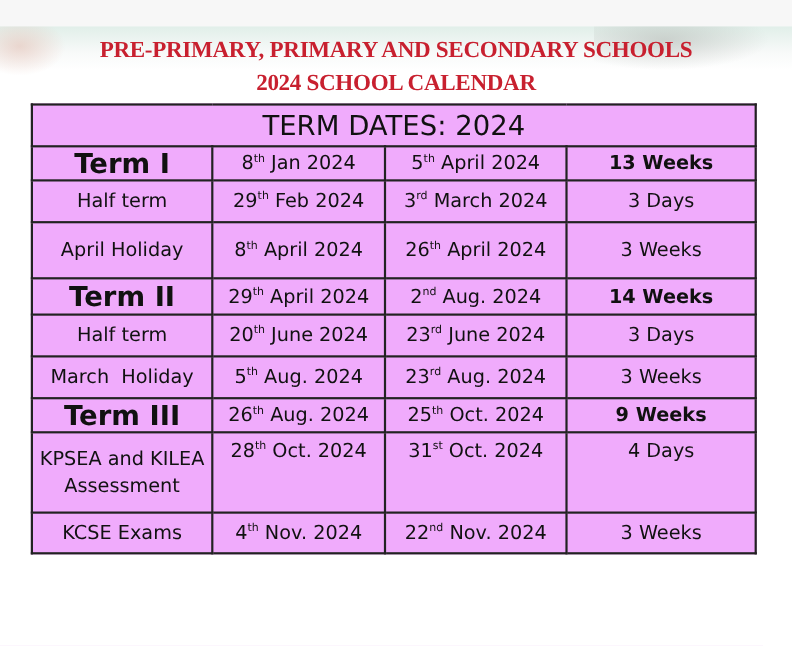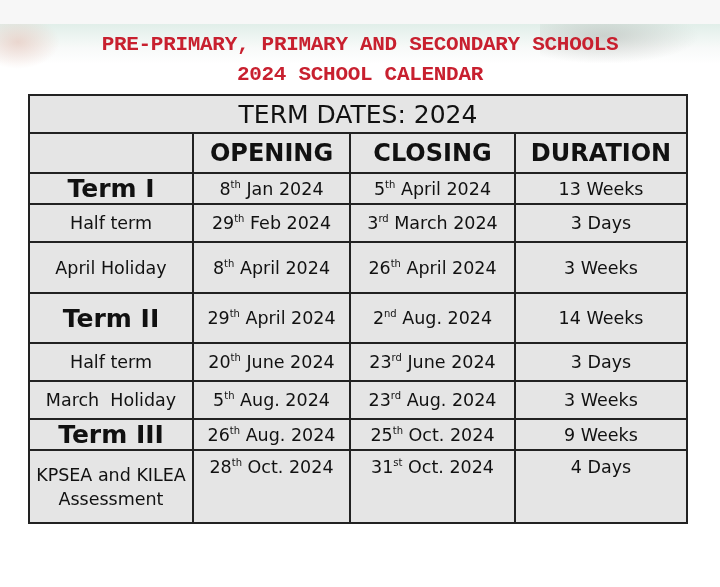--- a/index.html
+++ b/index.html
@@ -21,43 +21,43 @@
   .banner-bg::before {
     content: ""; position: absolute; left: 0; top: 0; width: 60px; height: 45px;
     background: radial-gradient(ellipse at 30% 40%, rgba(230,200,190,0.7), rgba(255,255,255,0) 70%);
   }
   .banner-bg::after {
     content: ""; position: absolute; right: 20px; top: 0; width: 160px; height: 40px;
     background: radial-gradient(ellipse at 40% 30%, rgba(170,175,170,0.5), rgba(255,255,255,0) 70%);
   }
   .title {
     position: absolute; left: 0; width: 720px; text-align: center;
-    color: #c8202f; font-family: Liberation Mono, monospace; font-weight: bold;
+    color: #c8202f; font-family: Liberation Serif, serif; font-weight: bold;
     letter-spacing: -0.3px;
   }
   .title1 { top: 33px; font-size: 21px; }
   .title2 { top: 63px; font-size: 21px; }
   .cal {
     position: absolute; left: 28px; top: 94px;
     border-collapse: collapse;
     border: 2px solid #111;
-    background: #e5e5e5;
+    background: #f0abfc;
   }
   .cal td {
     border: 2px solid #222;
     text-align: center; vertical-align: middle;
     padding: 0; color: #111;
     font-family: "DejaVu Sans", sans-serif;
   }
   .c1 { width: 164px; } .c2 { width: 157px; } .c3 { width: 165px; } .c4 { width: 172px; }
   .ttl { height: 36px; font-size: 25px; font-weight: normal; }
   .hdr td { height: 38px; font-size: 24px; font-weight: bold; }
   .r td { font-size: 17.5px; }
   .r.term td.lbl { font-size: 25px; font-weight: bold; }
-  .r.term td.dur { font-weight: normal; }
+  .r.term td.dur { font-weight: bold; }
   td.small { font-size: 14.5px; font-weight: bold; }
   sup { font-size: 10px; vertical-align: 7px; line-height: 0; text-align: center; }
   td.top { vertical-align: top; padding-top: 6px; }
   .kp { font-size: 17px; line-height: 24px; }
 </style>
 </head>
 <body>
 
 <div class="topbar"></div>
 <div class="banner">
@@ -71,26 +71,20 @@
   <colgroup>
       <col class="c1">
       <col class="c2">
       <col class="c3">
       <col class="c4">
     </colgroup>
   <tbody>
       <tr>
     <td class="ttl" colspan="4">TERM DATES: 2024</td>
   </tr>
-  <tr class="hdr">
-    <td></td>
-    <td>OPENING</td>
-    <td>CLOSING</td>
-    <td>DURATION</td>
-  </tr>
 
   <tr class="r term" style="height:24px">
     <td class="lbl">Term I</td>
     <td><span>8</span><sup>th</sup><span> Jan 2024</span></td>
     <td><span>5</span><sup>th</sup><span> April 2024</span></td>
     <td class="dur">13 Weeks</td>
   </tr>
 
   <tr class="r" style="height:38px">
     <td class="lbl">Half term</td>
@@ -99,21 +93,21 @@
     <td class="dur">3 Days</td>
   </tr>
 
   <tr class="r" style="height:51px">
     <td class="lbl">April Holiday</td>
     <td><span>8</span><sup>th</sup><span> April 2024</span></td>
     <td><span>26</span><sup>th</sup><span> April 2024</span></td>
     <td class="dur">3 Weeks</td>
   </tr>
 
-  <tr class="r term" style="height:50px">
+  <tr class="r term" style="height:33px">
     <td class="lbl">Term II</td>
     <td><span>29</span><sup>th</sup><span> April 2024</span></td>
     <td><span>2</span><sup>nd</sup><span> Aug. 2024</span></td>
     <td class="dur">14 Weeks</td>
   </tr>
 
   <tr class="r" style="height:38px">
     <td class="lbl">Half term</td>
     <td><span>20</span><sup>th</sup><span> June 2024</span></td>
     <td><span>23</span><sup>rd</sup><span> June 2024</span></td>
@@ -134,15 +128,21 @@
     <td class="dur">9 Weeks</td>
   </tr>
 
   <tr class="r" style="height:73px">
     <td class="lbl kp"><span>KPSEA and KILEA</span><br><span>Assessment</span></td>
     <td class="top"><span>28</span><sup>th</sup><span> Oct. 2024</span></td>
     <td class="top"><span>31</span><sup>st</sup><span> Oct. 2024</span></td>
     <td class="dur top">4 Days</td>
   </tr>
 
+  <tr class="r" style="height:37px">
+    <td class="lbl">KCSE Exams</td>
+    <td><span>4</span><sup>th</sup><span> Nov. 2024</span></td>
+    <td><span>22</span><sup>nd</sup><span> Nov. 2024</span></td>
+    <td class="dur">3 Weeks</td>
+  </tr>
 
 </tbody>
   </table>
 
 </body></html>

